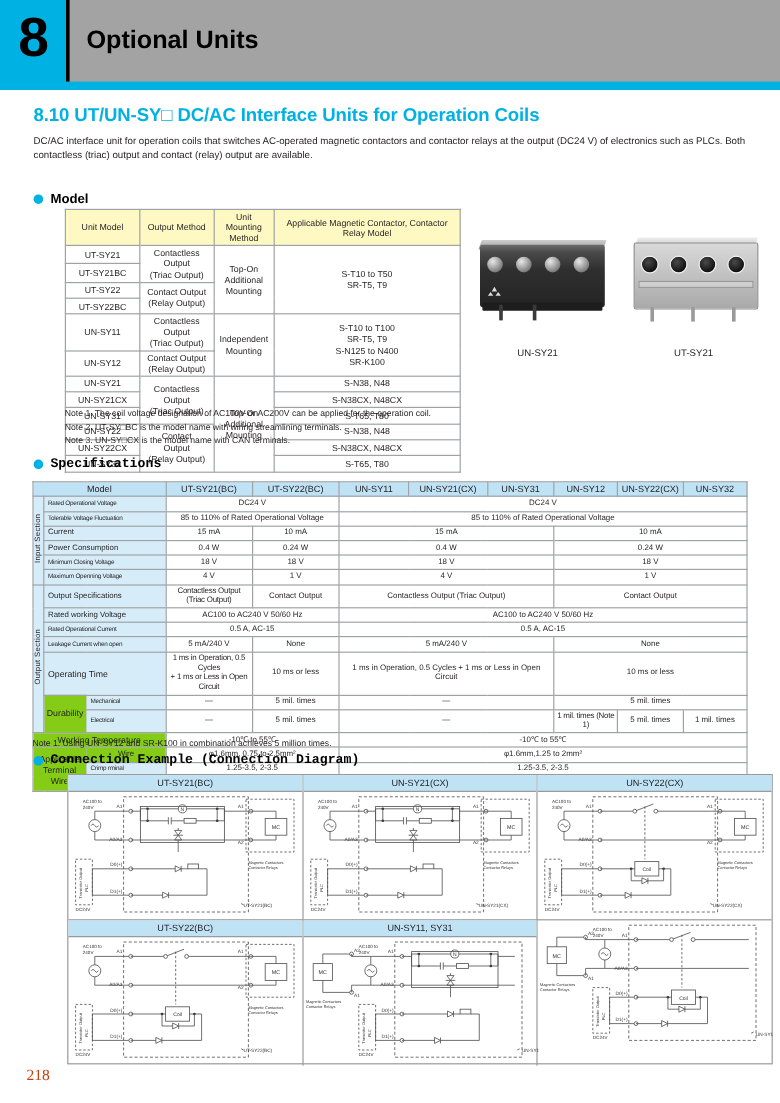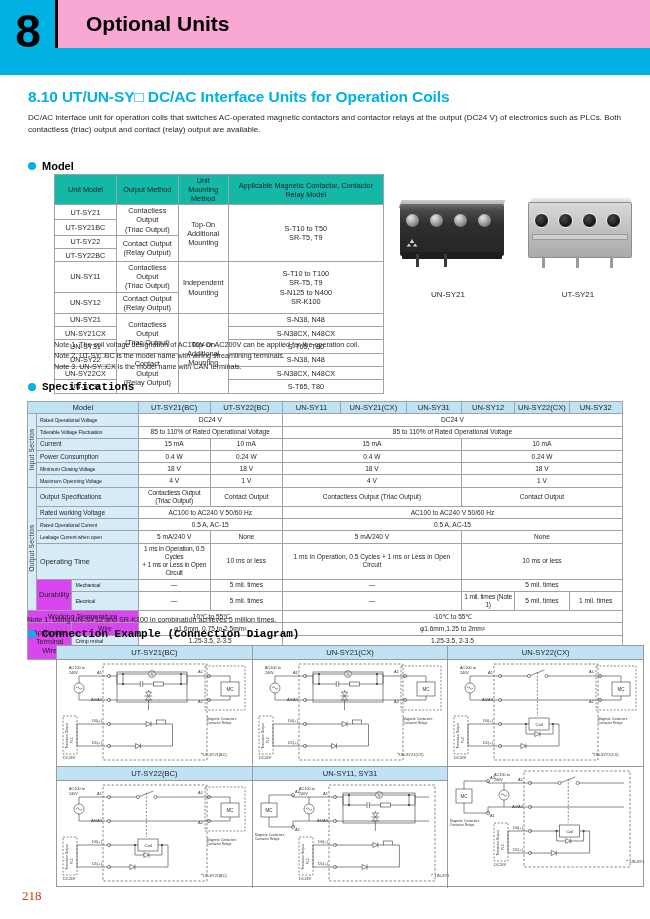--- a/index.html
+++ b/index.html
@@ -9,41 +9,41 @@
     font-family:"Liberation Sans", sans-serif;
     color:#231f20; position:relative; overflow:hidden;
   }
 
   
   .chapter-banner { position:absolute; left:0; top:0; width:650px; height:75px; }
   .chapter-bar-bg { position:absolute; left:0; top:0; width:650px; height:75px; background:#00b2e3; }
   .chapter-num-box { position:absolute; left:0; top:0; width:55px; height:62px; background:#00b2e3;
       display:flex; align-items:center; justify-content:center; }
   .chapter-num { font-size:46px; font-weight:bold; color:#000; line-height:1; letter-spacing:-1px; }
-  .chapter-title-box { position:absolute; left:55px; top:0; width:595px; height:48px; background:#f9a8d4;
-      border-left:3px solid #000; display:flex; align-items:center; padding-left:28px; }
+  .chapter-title-box { position:absolute; left:55px; top:0; width:595px; height:68px; background:#a3a3a3;
+      border-left:3px solid #000; display:flex; align-items:center; padding-left:14px; }
   .chapter-title { font-size:21px; font-weight:bold; color:#000; letter-spacing:0px; }
 
   
   .sec-title { position:absolute; left:28px; top:88px; font-size:15.5px; font-weight:bold; color:#00b2e3; letter-spacing:-0.1px;}
   .sec-intro { position:absolute; left:28px; top:112px; width:600px; font-size:8.1px; line-height:1.5; color:#231f20; }
 
   .bullet-head { position:absolute; font-size:11px; font-weight:bold; color:#000; display:flex; align-items:center; }
   .bullet-dot { width:8px; height:8px; border-radius:50%; background:#00b2e3; margin-right:6px; display:inline-block; }
 
   
   table { border-collapse:collapse; }
   .tbl td, .tbl th { border:0.6px solid #9fa3a7; text-align:center; vertical-align:middle;
       font-size:7.3px; color:#231f20; padding:1px 2px; line-height:1.25; }
-  .lblc { background:#d946ef; text-align:center; }
+  .lblc { background:#84cc16; text-align:center; }
 
   
   #model-table { position:absolute; left:54px; top:174px; width:330px; }
   #model-table td { height:13.3px; }
-  .mt-h { background:#14b8a6; font-size:7.4px; height:13px; }
+  .mt-h { background:#fef9c3; font-size:7.4px; height:13px; }
   .tiny { font-size:5.7px; line-height:1.15; }
   .xtiny { font-size:5.2px; line-height:1.1; }
 
   
   .photos { position:absolute; left:392px; top:190px; width:252px; height:140px; }
   .photo-cap { position:absolute; font-size:8px; color:#231f20; text-align:center; width:80px; }
 
   .ph { position:absolute; }
   
   .dark-body { position:absolute; left:8px; top:14px; width:104px; height:52px;

